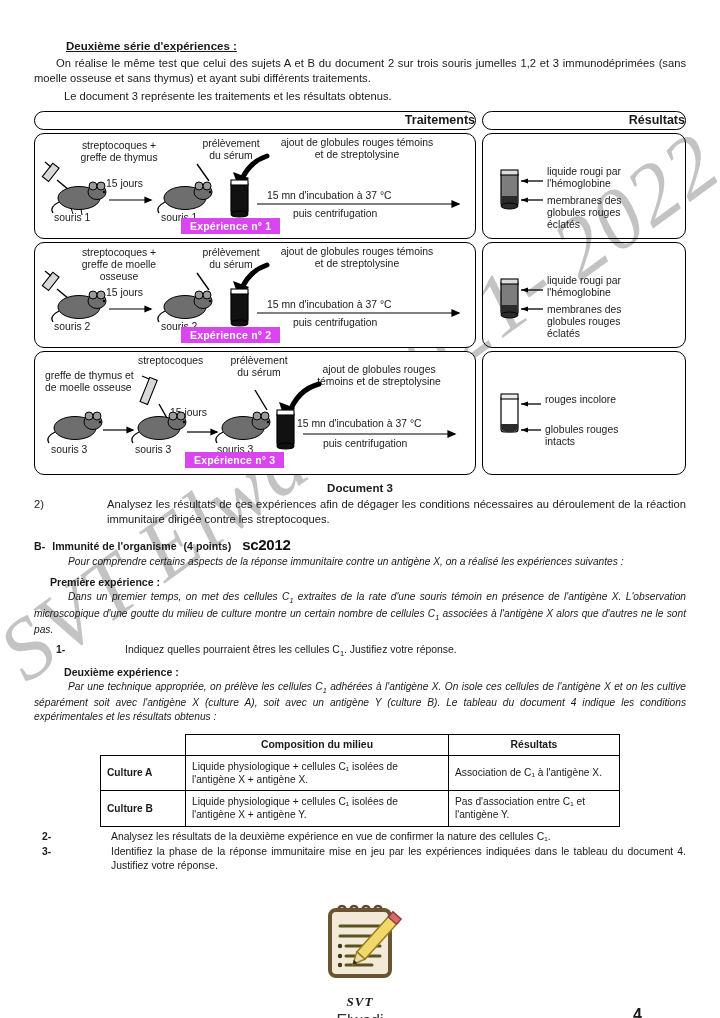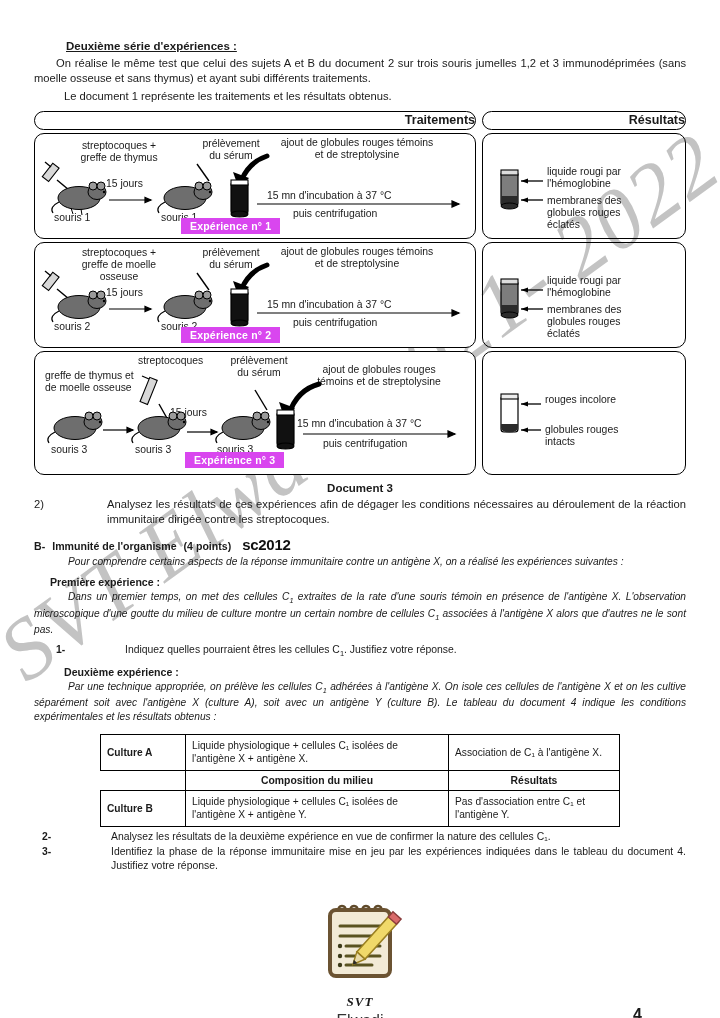--- a/index.html
+++ b/index.html
@@ -123,21 +123,21 @@
 <div class="page">
 
   <div class="watermark">
     <div class="wm-text">SVT Elwadi 2021- 2022</div>
   </div>
 
   <div class="content">
 
     <div class="h-title">Deuxième série d'expériences :</div>
     <div class="para indent">On réalise le même test que celui des sujets A et B du document 2 sur trois souris jumelles 1,2 et 3 immunodéprimées (sans moelle osseuse et sans thymus) et ayant subi différents traitements.</div>
-    <div class="para" style="margin-left:30px;margin-top:3px">Le document 1 représente les traitements et les résultats obtenus.</div>
+    <div class="para" style="margin-left:30px;margin-top:3px">Le document 3 représente les traitements et les résultats obtenus.</div>
 
     <div class="head-row">
       <div class="cap left">Traitements</div>
       <div class="cap right">Résultats</div>
     </div>
 
     <div class="exp-row exp1">
       <div class="exp-left">
         <div class="lbl c" style="left:14px;top:6px;width:140px">streptocoques +
 greffe de thymus</div>
@@ -427,28 +427,28 @@
       <div class="n">1-</div>
       <div class="t"><span>Indiquez quelles pourraient êtres les cellules C</span><sub>1</sub><span>. Justifiez votre réponse.</span></div>
     </div>
 
     <div class="sub-h" style="margin-left:30px">Deuxième expérience :</div>
     <div class="body-sm ind"><span>Par une technique appropriée, on prélève les cellules C</span><sub>1</sub><span> adhérées à l'antigène X. On isole ces cellules de l'antigène X et on les cultive séparément soit avec l'antigène X (culture A), soit avec un antigène Y (culture B). Le tableau du document 4 indique les conditions expérimentales et les résultats obtenus :</span></div>
 
     <table class="doc4">
       <tbody>
           <tr>
+        <td class="blank"></td>
+        <th class="c2">Composition du milieu</th>
+        <th>Résultats</th>
+      </tr>
+      <tr>
         <td class="rh">Culture A</td>
         <td class="c2">Liquide physiologique + cellules C₁ isolées de l'antigène X + antigène X.</td>
         <td>Association de C₁ à l'antigène X.</td>
-      </tr>
-      <tr>
-        <td class="blank"></td>
-        <th class="c2">Composition du milieu</th>
-        <th>Résultats</th>
       </tr>
       <tr>
         <td class="rh">Culture B</td>
         <td class="c2">Liquide physiologique  + cellules C₁ isolées  de l'antigène X + antigène Y.</td>
         <td>Pas d'association entre C₁ et l'antigène Y.</td>
       </tr>
     </tbody>
       </table>
 
 

